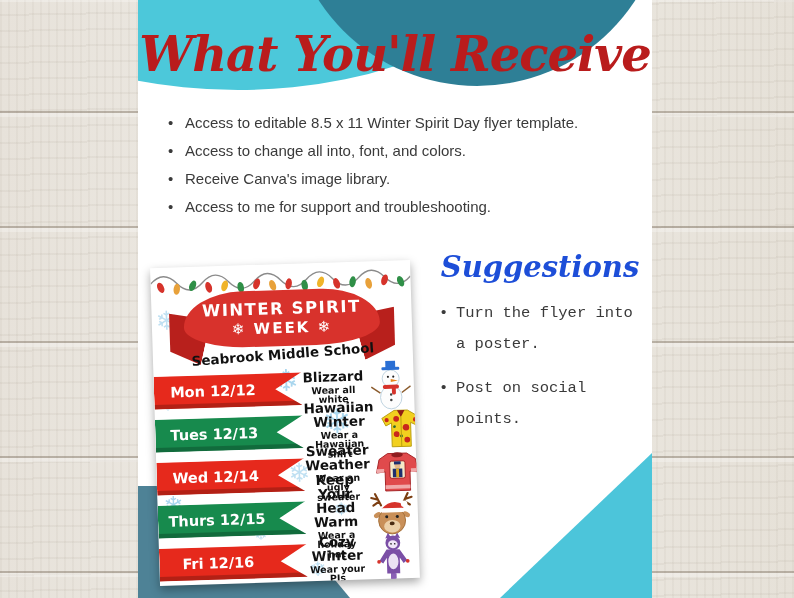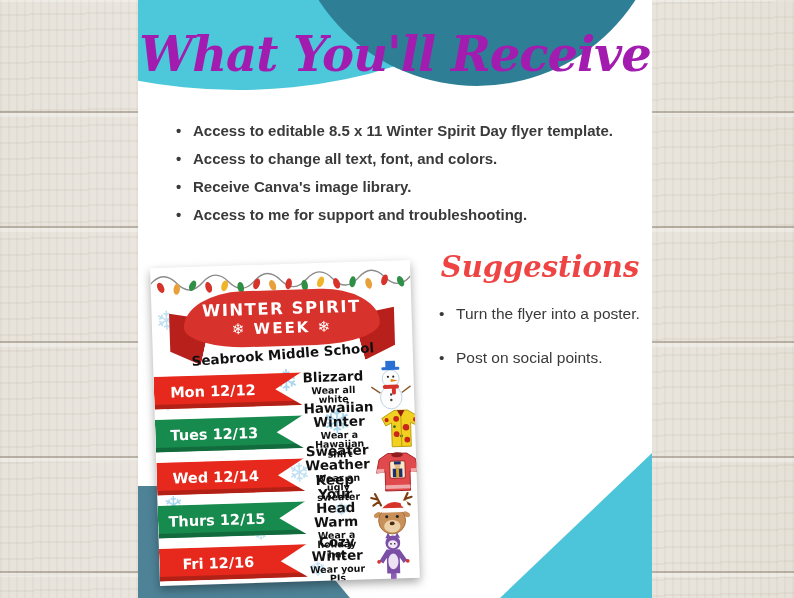--- a/index.html
+++ b/index.html
@@ -14,31 +14,31 @@
       linear-gradient(90deg,#e7e2da,#eeebe5 45%,#e6e1d8);
   }
   .card{position:absolute;left:138px;top:0;width:514px;height:598px;background:#ffffff;overflow:hidden;}
   .shape{position:absolute;}
   .circle-cyan{left:-180px;top:-190px;width:560px;height:280px;border-radius:50%;background:#4cc8da;z-index:1;}
   .circle-teal{left:150px;top:-292px;width:378px;height:378px;border-radius:50%;background:#2e7f96;z-index:1;}
   .corner-teal{left:0;top:486px;width:212px;height:112px;background:#4e8296;clip-path:polygon(0 0,56% 0,100% 100%,0 100%);z-index:1;}
   .corner-cyan{right:0;bottom:0;width:152px;height:145px;background:#4cc5da;clip-path:polygon(100% 0,100% 100%,0 100%);z-index:1;}
 
   .main-title{position:absolute;top:26px;left:0;width:100%;text-align:center;z-index:2;
-    font-family:"DejaVu Serif",serif;font-style:italic;font-weight:600;font-size:48px;color:#a21caf;letter-spacing:-1px;}
-
-  .receive-list{position:absolute;left:30px;top:114px;width:470px;z-index:2;list-style:none;margin:8px;padding:0;font-weight:bold;}
+    font-family:"DejaVu Serif",serif;font-style:italic;font-weight:600;font-size:48px;color:#b91c1c;letter-spacing:-1px;}
+
+  .receive-list{position:absolute;left:30px;top:114px;width:470px;z-index:2;list-style:none;margin:0;padding:0;}
   .receive-list li{position:relative;padding-left:17px;margin-bottom:11px;font-size:15px;color:#3a3a3a;line-height:17px;}
   .receive-list li::before{content:"•";position:absolute;left:0;top:0;color:#3a3a3a;font-size:15px;}
 
   .suggestions{position:absolute;left:293px;top:250px;width:218px;z-index:2;}
   .suggestions-title{margin:0 0 14px 0;text-align:center;font-family:"DejaVu Serif",serif;font-style:italic;
-    font-weight:600;font-size:29px;color:#ef4444;}
+    font-weight:600;font-size:29px;color:#1d4ed8;}
   .suggestions-list{list-style:none;margin:0;padding:0 0 0 8px;width:205px;}
-  .suggestions-list li{position:relative;padding-left:17px;margin-bottom:13px;font-size:15.5px;color:#3a3a3a;line-height:31px;}
+  .suggestions-list li{position:relative;padding-left:17px;margin-bottom:13px;font-size:15.5px;color:#3a3a3a;line-height:31px;font-family:Liberation Mono, monospace;}
   .suggestions-list li::before{content:"•";position:absolute;left:0;top:0;color:#3a3a3a;}
 
   
   .flyer{position:absolute;left:17px;top:264px;width:260px;height:318px;background:#fff;z-index:3;
     transform:rotate(-1.8deg);transform-origin:50% 50%;box-shadow:0 4px 10px rgba(0,0,0,.35);overflow:hidden;}
   .sf{position:absolute;color:#bfe0f2;z-index:0;line-height:1;}
   .sf::before{content:"\2744";}
   .lights{position:absolute;left:0;top:0;width:260px;height:30px;z-index:1;}
   .banner{position:absolute;left:10px;top:26px;width:240px;height:80px;z-index:2;}
   .tail{position:absolute;width:42px;height:46px;background:#b8201c;top:22px;}
@@ -69,21 +69,21 @@
 
     <div class="shape circle-cyan"></div>
     <div class="shape circle-teal"></div>
     <div class="shape corner-teal"></div>
     <div class="shape corner-cyan"></div>
 
     <div class="main-title">What You'll Receive</div>
 
     <ul class="receive-list">
       <li><span>Access to editable 8.5 x 11 Winter Spirit Day flyer template.</span></li>
-      <li><span>Access to change all text, font, and colors.</span></li>
+      <li><span>Access to change all into, font, and colors.</span></li>
       <li><span>Receive Canva's image library.</span></li>
       <li><span>Access to me for support and troubleshooting.</span></li>
     </ul>
 
     <div class="suggestions">
       <h2 class="suggestions-title">Suggestions</h2>
       <ul class="suggestions-list">
         <li><span>Turn the flyer into a poster.</span></li>
         <li><span>Post on social points.</span></li>
       </ul>

